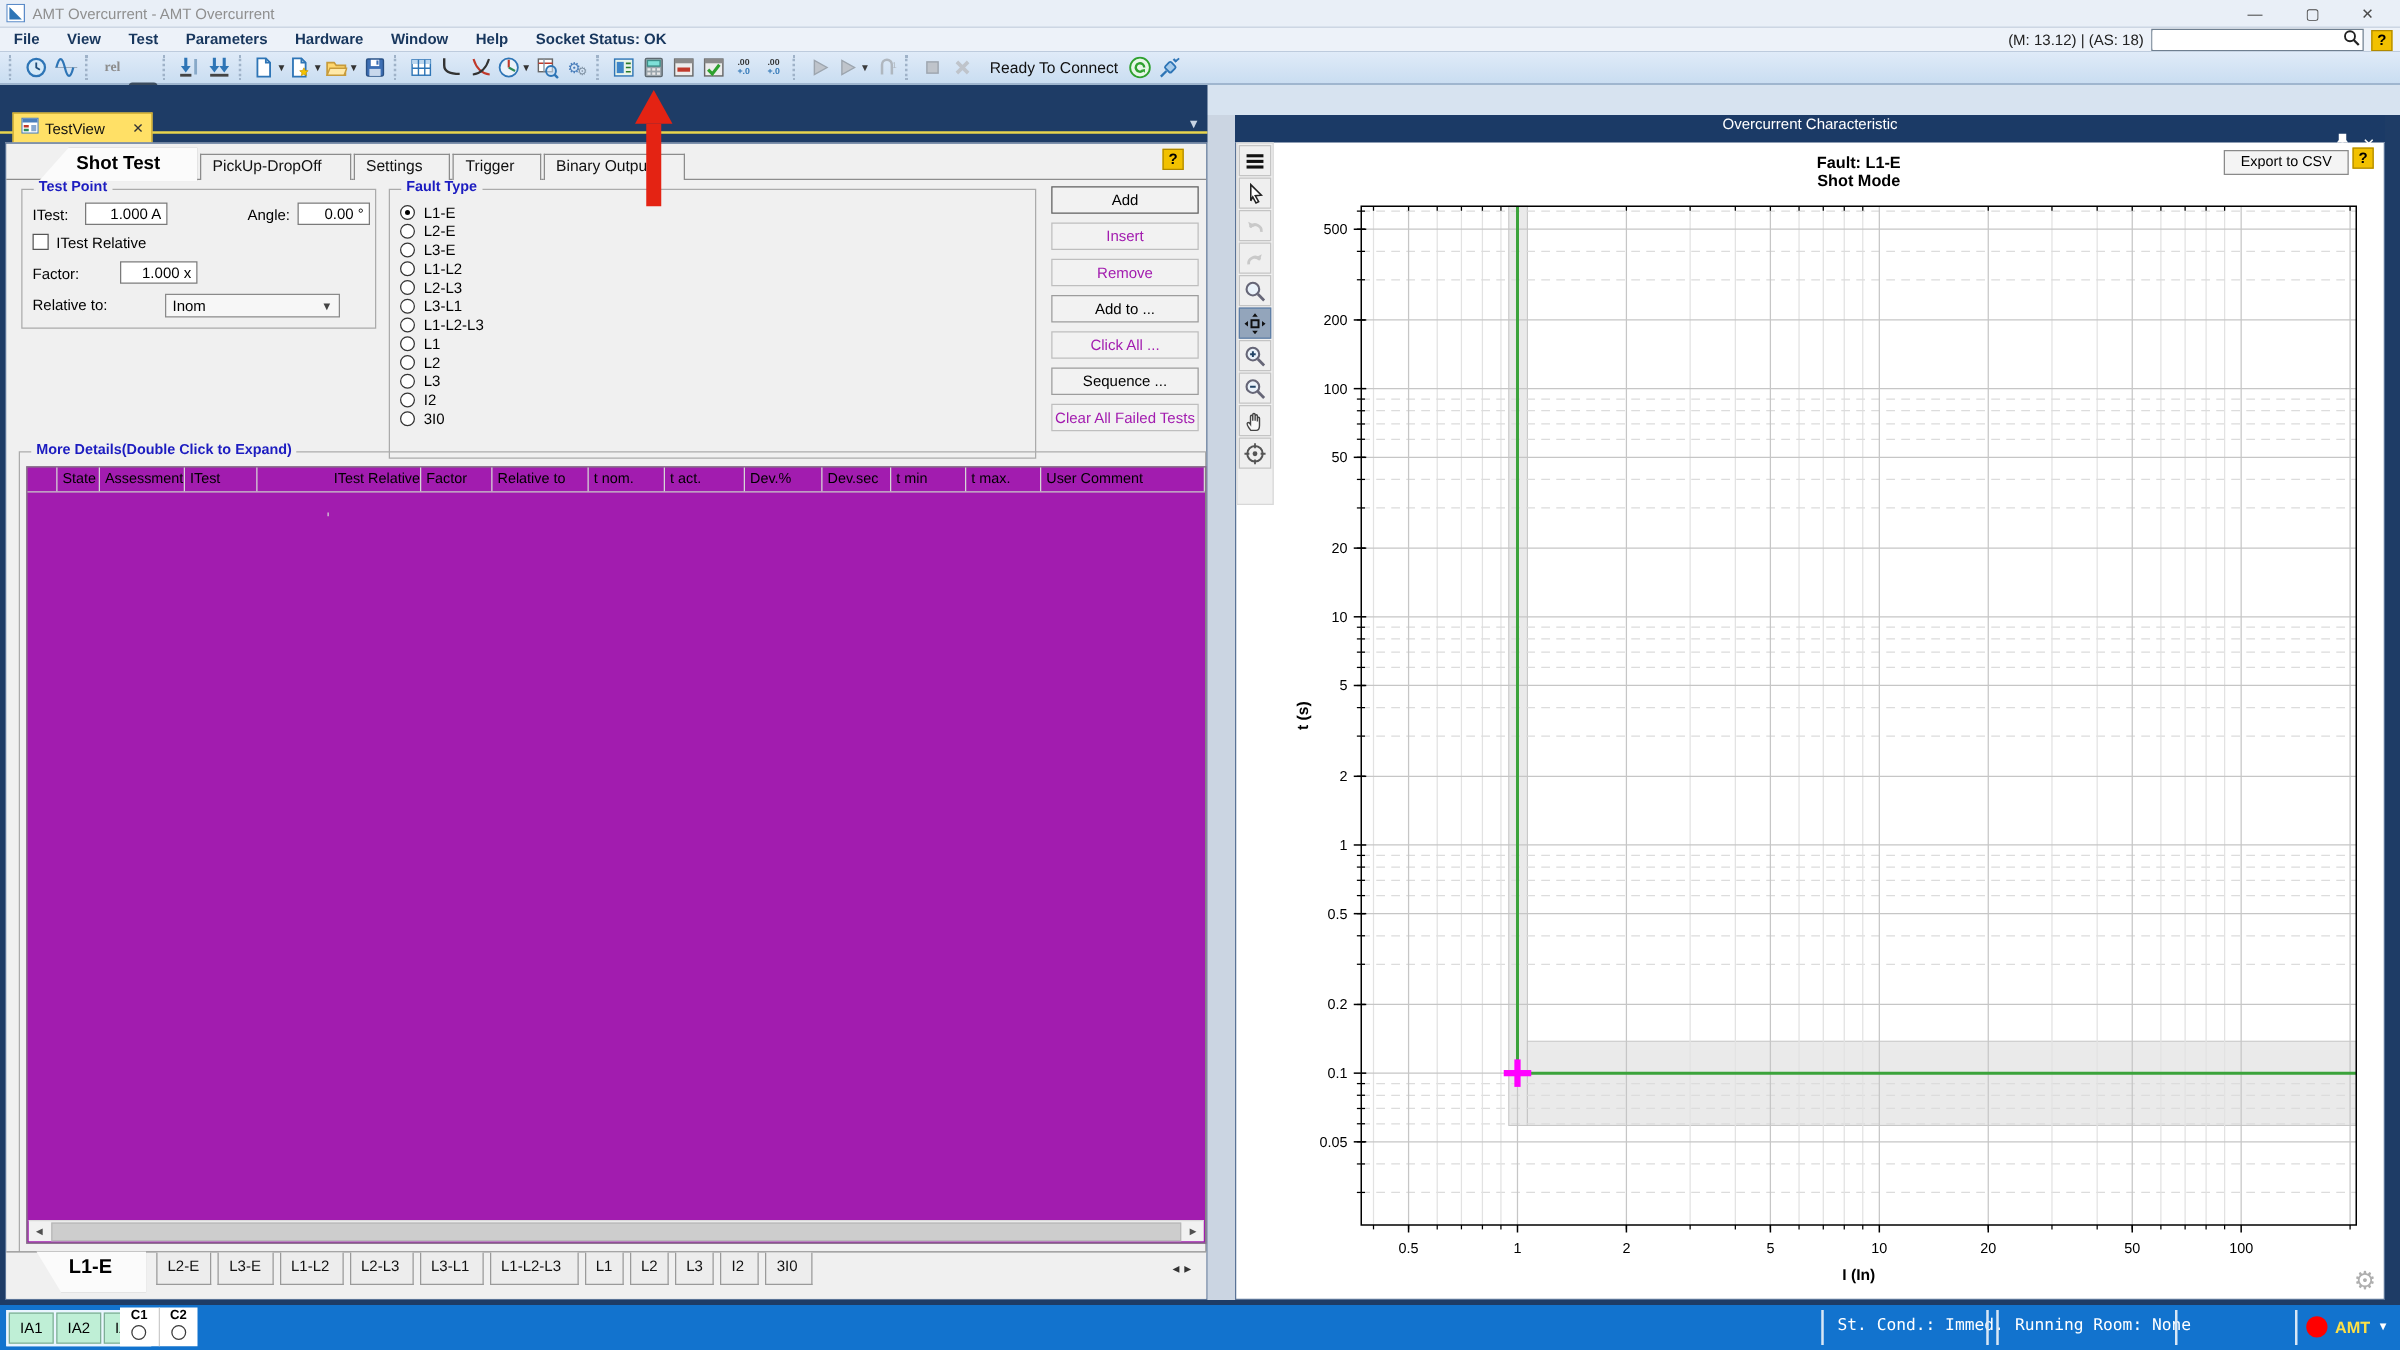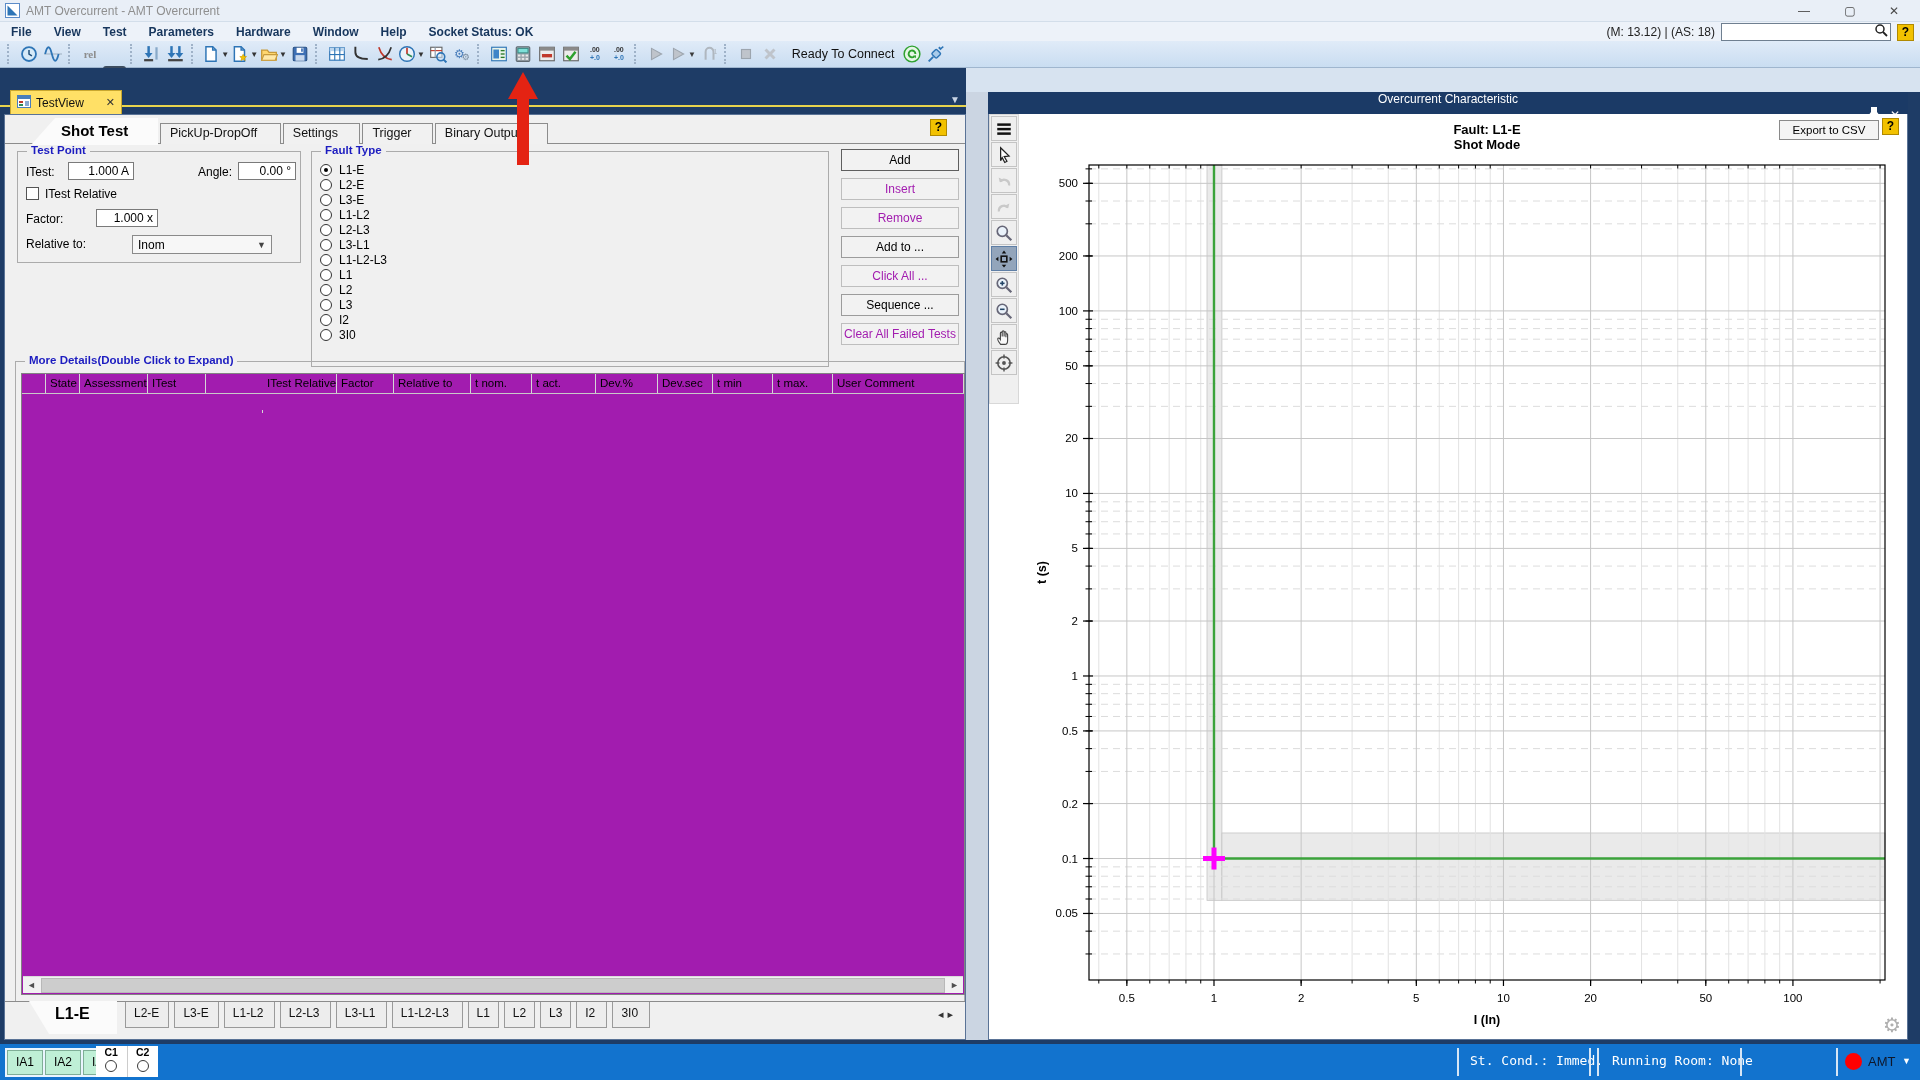--- a/index.html
+++ b/index.html
@@ -90,21 +90,21 @@
   #iagroup{position:absolute;left:5px;top:4px;display:flex;border:2px solid #EAF5FF;background:#EAF5FF;gap:2px;}
   .iabtn{width:36px;height:25px;background:#BFEFD6;border:1px solid #7FAE97;font-size:12px;color:#000;text-align:center;line-height:23px;}
   #cgroup{position:absolute;left:96px;top:2px;width:62px;height:31px;background:#fff;display:flex;}
   .ccell{flex:1;text-align:center;border-right:1px solid #CCC;}
   .ccell:last-child{border-right:none;}
   .ccell .cl{font-size:10.5px;font-weight:bold;line-height:11px;margin-top:1px;}
   .ccell .cc{width:12px;height:12px;border:1.5px solid #3A3A3A;border-radius:50%;margin:2px auto 0;background:#fff;}
   .ssep{position:absolute;top:4px;width:2px;height:28px;background:#D7E6F5;}
   .stext{position:absolute;top:9px;color:#fff;font-family:"DejaVu Sans Mono",monospace;font-size:13px;white-space:nowrap;}
   #amt-dot{position:absolute;left:1845px;top:9px;width:17px;height:17px;border-radius:50%;background:#FF0000;}
-  #amt-lbl{position:absolute;left:1868px;top:10px;color:#0f172a;font-size:13px;font-weight:normal;}
+  #amt-lbl{position:absolute;left:1868px;top:10px;color:#fde047;font-size:13px;font-weight:bold;}
   #amt-caret{position:absolute;left:1902px;top:12px;color:#fff;font-size:9px;}
   svg text{font-family:"Liberation Sans",sans-serif;}
 </style>
 </head>
 <body>
 
 <div id="root">
 
   <div class="abs" id="titlebar">
     <span class="abs" style="left:5px;top:3px;">

